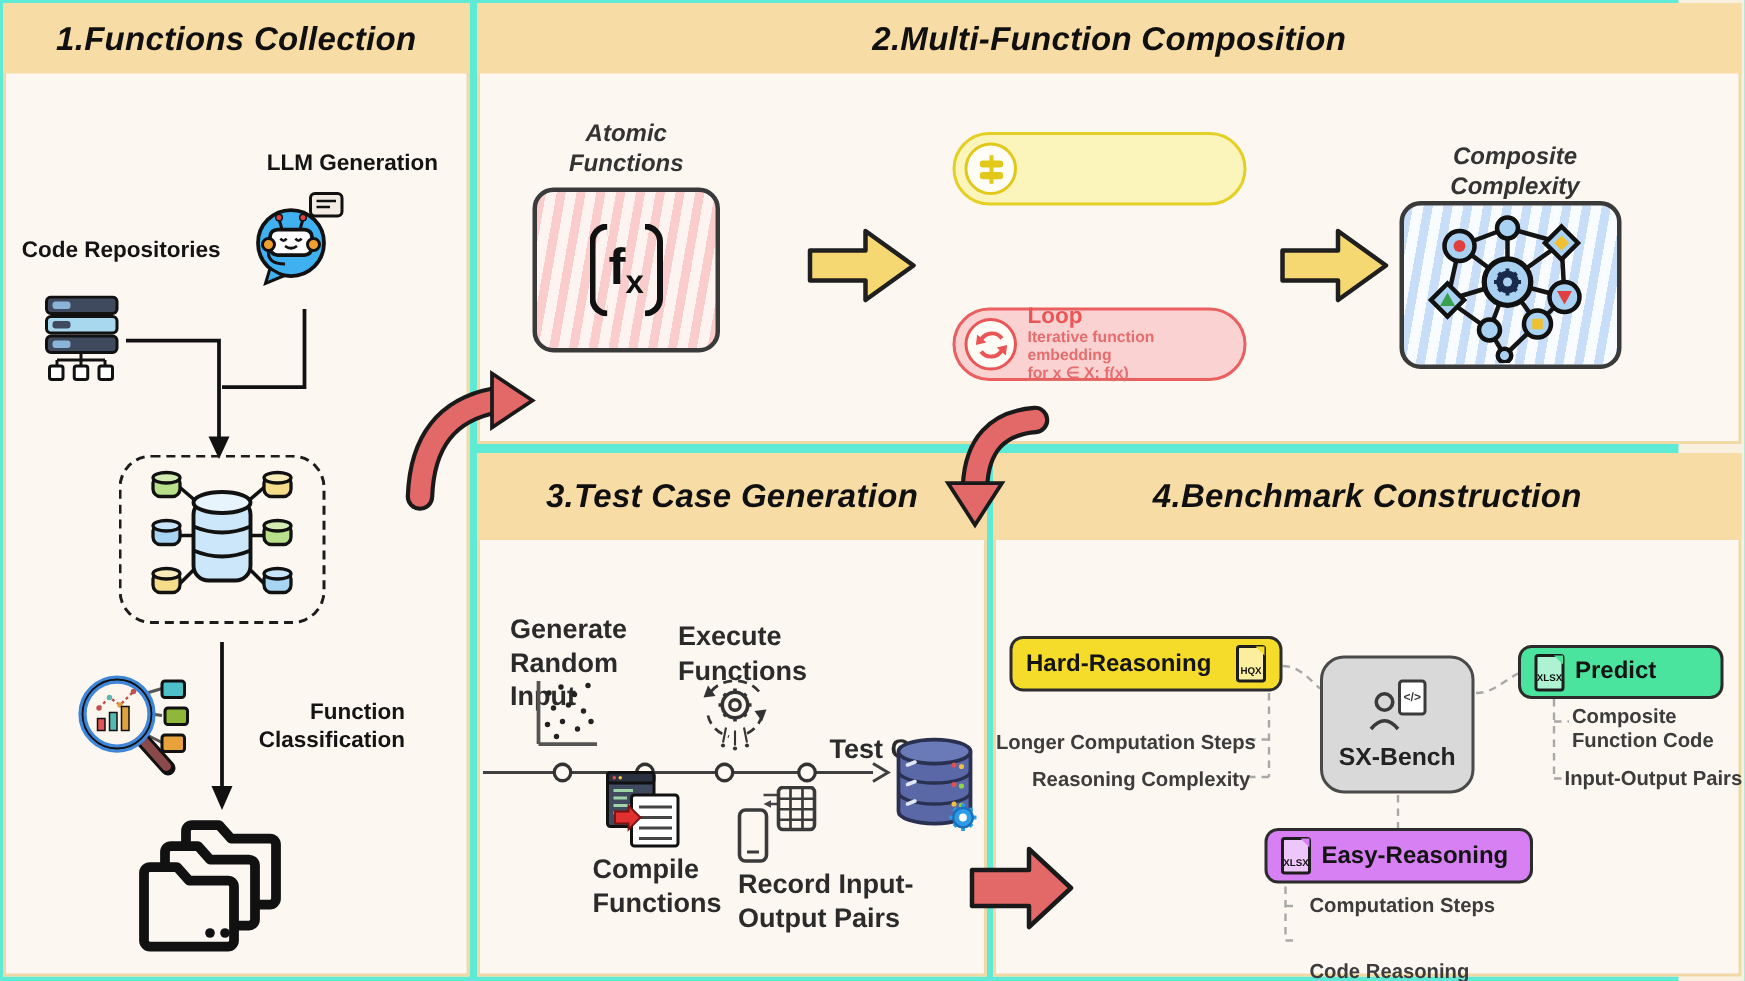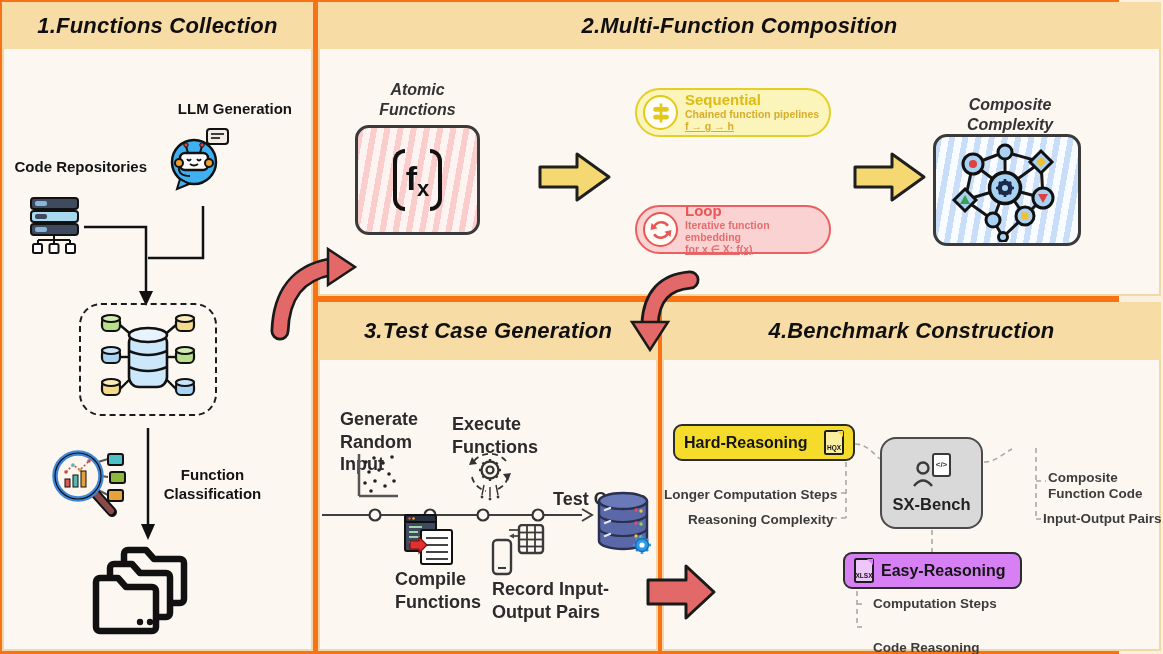--- a/index.html
+++ b/index.html
@@ -1,18 +1,18 @@
 <!DOCTYPE html>
 <html><head>
 <meta charset="utf-8">
 <style>
   *{margin:0;padding:0;box-sizing:border-box}
   html,body{width:1163px;height:654px;overflow:hidden}
   body{font-family:"Liberation Sans",sans-serif;background:#faf0df;color:#111}
-  .stage{position:relative;width:1119px;height:654px;background:#f97316}
+  .stage{position:relative;width:1119px;height:654px;background:#5eead4}
 
   .panel{position:absolute;background:#fcf7f1;border:2px solid #f0d9a6;z-index:0}
   .hdr{position:absolute;background:#f8dca6;display:flex;align-items:center;justify-content:center;
        font-weight:bold;font-style:italic;font-size:22px;color:#101010;z-index:1;letter-spacing:.2px}
 
   .abs{position:absolute;z-index:3}
   .lbl{position:absolute;z-index:3;font-weight:bold;font-size:15px;color:#141414;text-align:right;line-height:1.25}
   .lbl3{position:absolute;z-index:3;font-weight:bold;font-size:18px;color:#2b2b2b;text-align:left;line-height:1.25}
   .ital{position:absolute;z-index:3;font-weight:bold;font-style:italic;font-size:16px;color:#333;text-align:center;line-height:1.25}
   .note{position:absolute;z-index:3;font-weight:bold;font-size:13.5px;color:#3c3c3c;line-height:1.2;white-space:nowrap}
@@ -228,21 +228,21 @@
       <circle cx="16" cy="26" r="1.8" fill="#c05050"></circle>
         <circle cx="23" cy="19" r="1.8" fill="#58b8b0"></circle>
       <circle cx="30" cy="24" r="1.8" fill="#e0a23c"></circle>
         <circle cx="39" cy="15" r="1.8" fill="#c05050"></circle>
       <rect x="15" y="33" width="5" height="8" fill="#e05555" stroke="#111" stroke-width="1"></rect>
       <rect x="23" y="29" width="5" height="12" fill="#58b8b0" stroke="#111" stroke-width="1"></rect>
       <rect x="31" y="25" width="5" height="16" fill="#e0a23c" stroke="#111" stroke-width="1"></rect>
     </svg>
   </div>
 
-  <div class="lbl" style="left:155px;top:466px;width:115px;text-align:center">Function Classification</div>
+  <div class="lbl" style="left:155px;top:466px;width:115px;text-align:right">Function Classification</div>
 
   <div class="abs" style="left:88px;top:536px">
     <svg width="116" height="110" viewBox="0 0 116 110">
       <g fill="#fcf7f1" stroke="#111" stroke-width="6.5" stroke-linejoin="round">
         <path d="M36 26 v-8 a4 4 0 0 1 4 -4 h18 l8 9 h26 a4 4 0 0 1 4 4 v36 a4 4 0 0 1 -4 4 H40 a4 4 0 0 1 -4 -4 z"></path>
         <path d="M22 40 v-8 a4 4 0 0 1 4 -4 h18 l8 9 h26 a4 4 0 0 1 4 4 v36 a4 4 0 0 1 -4 4 H26 a4 4 0 0 1 -4 -4 z"></path>
         <path d="M8 54 v-8 a4 4 0 0 1 4 -4 h18 l8 9 h26 a4 4 0 0 1 4 4 v36 a4 4 0 0 1 -4 4 H12 a4 4 0 0 1 -4 -4 z"></path>
       </g>
       <circle cx="52" cy="86" r="3.2" fill="#111"></circle>
         <circle cx="62" cy="86" r="3.2" fill="#111"></circle>
@@ -260,25 +260,20 @@
   </div>
 
 
   <div class="pill seq" style="top:88px">
     <span class="picon">
       <svg width="26" height="26" viewBox="0 0 30 30">
         <line x1="15" y1="4" x2="15" y2="26" stroke="#e2c81a" stroke-width="3"></line>
         <rect x="6" y="8" width="18" height="5.5" rx="2.5" fill="#e2c81a"></rect>
         <rect x="6" y="17" width="18" height="5.5" rx="2.5" fill="#e2c81a"></rect>
       </svg>
-    </span>
-    <span class="ptxt">
-      <span class="pname">Sequential</span>
-      <span class="pdesc">Chained function pipelines</span>
-      <span class="pform">f → g → h</span>
     </span>
   </div>
 
 
   <div class="pill loop" style="top:205px">
     <span class="picon">
       <svg width="26" height="26" viewBox="0 0 30 30">
         <path d="M23 10 A9.5 9.5 0 0 0 7 11" fill="none" stroke="#ea5555" stroke-width="3"></path>
         <polygon points="4,7 11,13 3,15" fill="#ea5555"></polygon>
         <path d="M7 20 A9.5 9.5 0 0 0 23 19" fill="none" stroke="#ea5555" stroke-width="3"></path>
@@ -475,20 +470,26 @@
       <svg width="42" height="36" viewBox="0 0 42 36">
         <rect x="22" y="2" width="17" height="22" rx="2" fill="#fff" stroke="#3a3a3a" stroke-width="2"></rect>
         <text x="30.5" y="15" font-size="8" font-weight="bold" text-anchor="middle" fill="#3a3a3a" font-family="Liberation Sans, sans-serif">&lt;/&gt;</text>
         <circle cx="12" cy="16" r="5.5" fill="#d9d9d9" stroke="#3a3a3a" stroke-width="2.4"></circle>
         <path d="M3 34 Q12 23 21 34" fill="none" stroke="#3a3a3a" stroke-width="2.4"></path>
       </svg>
     </span>
     <span>SX-Bench</span>
   </div>
 
+  <div class="box4" style="left:1012px;top:430px;width:137px;height:36px;background:#4be49e">
+    <span class="badge badge-green">
+        <span>XLSX</span>
+      </span>
+    <span class="grow">Predict</span>
+  </div>
   <div class="note" style="left:1048px;top:470px;width:120px;white-space:normal">Composite Function Code</div>
   <div class="note" style="left:1043px;top:511px">Input-Output Pairs</div>
 
   <div class="box4" style="left:843px;top:552px;width:179px;height:37px;background:#d780f4">
     <span class="badge badge-purple">
         <span>XLSX</span>
       </span>
     <span class="grow">Easy-Reasoning</span>
   </div>
   <div class="note" style="left:873px;top:596px">Computation Steps</div>

